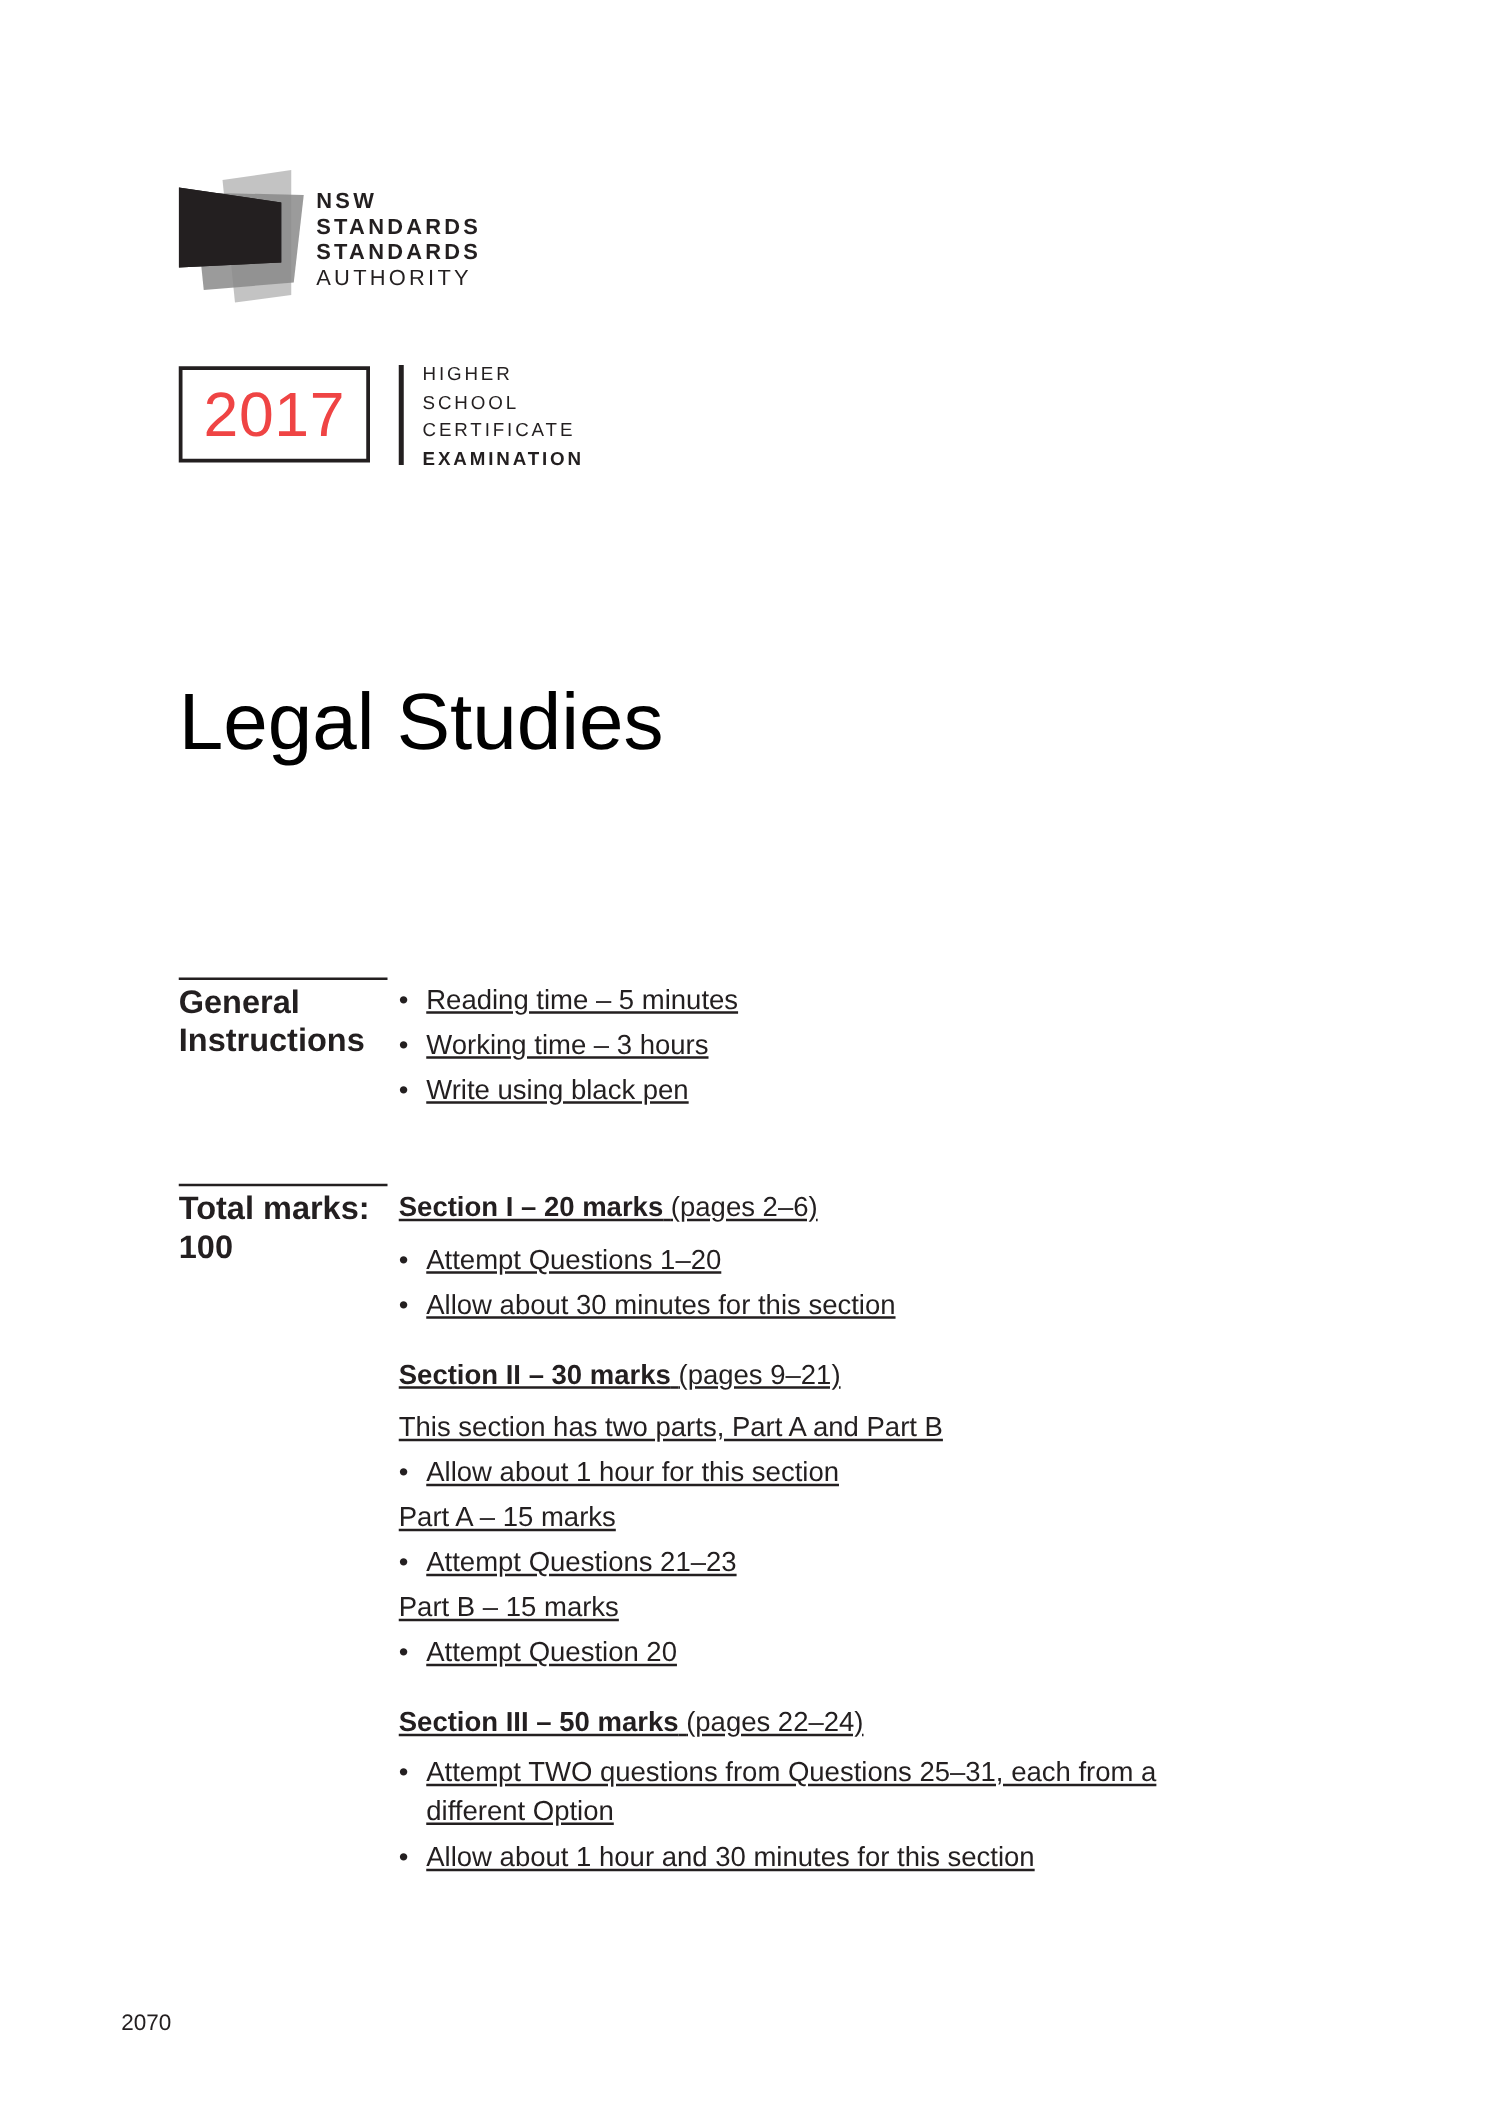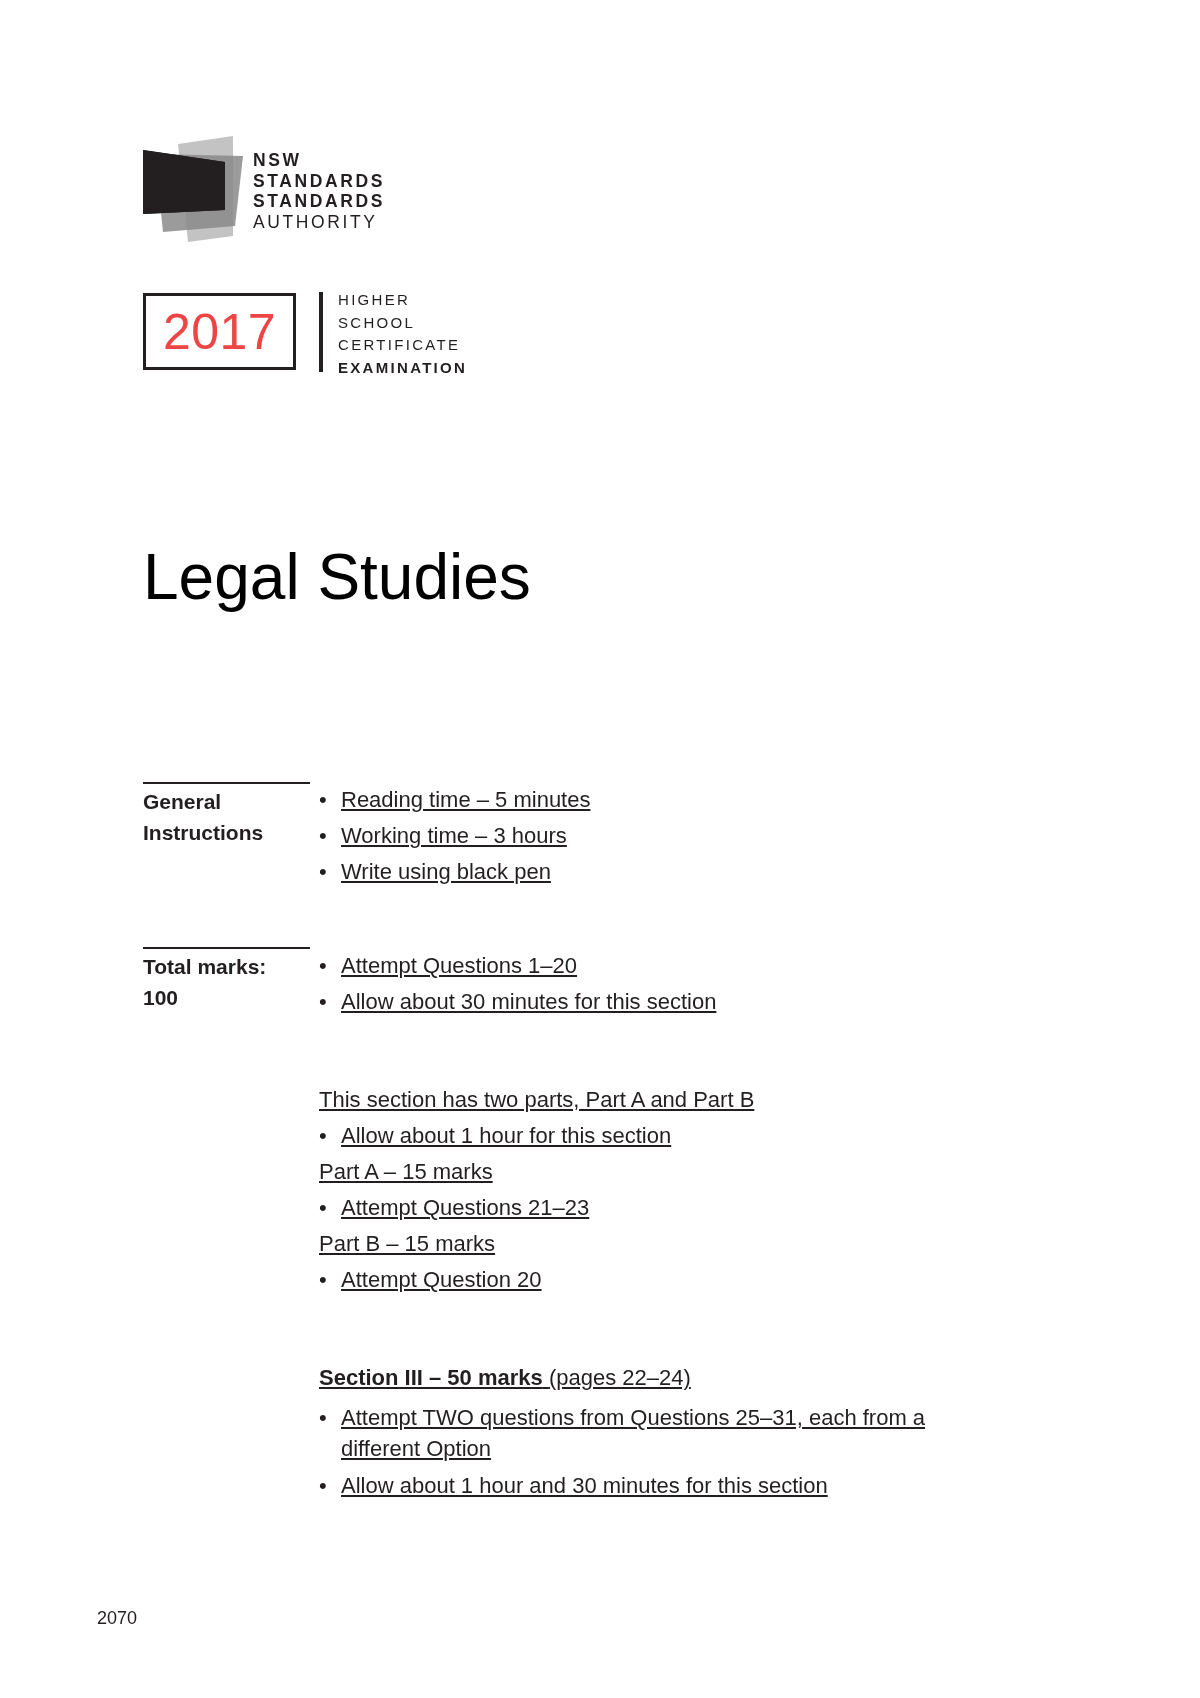--- a/index.html
+++ b/index.html
@@ -30,21 +30,21 @@
       left: 338px; top: 289px; font-size: 15px; letter-spacing: 2.3px;
       line-height: 22.5px; color: #231f20;
     }
     .hsc-text .bold { font-weight: bold; }
 
     
     .title { left: 143px; top: 540px; font-size: 64px; color: #000000; white-space: nowrap; }
 
     
     .rule { height: 1.5px; background: #231f20; width: 167px; left: 143px; }
-    .label { left: 143px; font-weight: bold; font-size: 21px; line-height: 31px; color: #231f20; }
+    .label { left: 143px; font-weight: bold; font-size: 26px; line-height: 31px; color: #231f20; }
     .col { left: 319px; font-size: 22px; color: #231f20; }
     .line { white-space: nowrap; height: 36px; line-height: 36px; text-decoration: underline; }
     .bullet { display: inline-block; width: 22px; }
     .indent { padding-left: 22px; }
     .head { font-weight: bold; }
     .head .paren { font-weight: normal; }
 
     .footer-code { left: 97px; top: 1608px; font-size: 18px; color: #231f20; }
   </style>
 </head>
@@ -89,25 +89,27 @@
   <div class="line"><span class="bullet">•</span><span>Write using black pen</span></div>
 </div>
 
 <div class="abs rule" style="top:947px;"></div>
 <div class="abs label" style="top:951px;">
   <div>Total marks:</div>
   <div>100</div>
 </div>
 
 <div class="abs col" style="top:948px;">
+  <div class="line head" style="margin-bottom:6px;"><span>Section I – 20 marks</span> <span class="paren">(pages 2–6)</span></div>
   <div class="line"><span class="bullet">•</span><span>Attempt Questions 1–20</span></div>
   <div class="line"><span class="bullet">•</span><span>Allow about 30 minutes for this section</span></div>
 </div>
 
 <div class="abs col" style="top:1082px;">
+  <div class="line head" style="margin-bottom:6px;"><span>Section II – 30 marks</span> <span class="paren">(pages 9–21)</span></div>
   <div class="line">This section has two parts, Part A and Part B</div>
   <div class="line"><span class="bullet">•</span><span>Allow about 1 hour for this section</span></div>
   <div class="line">Part A – 15 marks</div>
   <div class="line"><span class="bullet">•</span><span>Attempt Questions 21–23</span></div>
   <div class="line">Part B – 15 marks</div>
   <div class="line"><span class="bullet">•</span><span>Attempt Question 20</span></div>
 </div>
 
 <div class="abs col" style="top:1360px;">
   <div class="line head" style="margin-bottom:6px;"><span>Section III – 50 marks</span> <span class="paren">(pages 22–24)</span></div>

